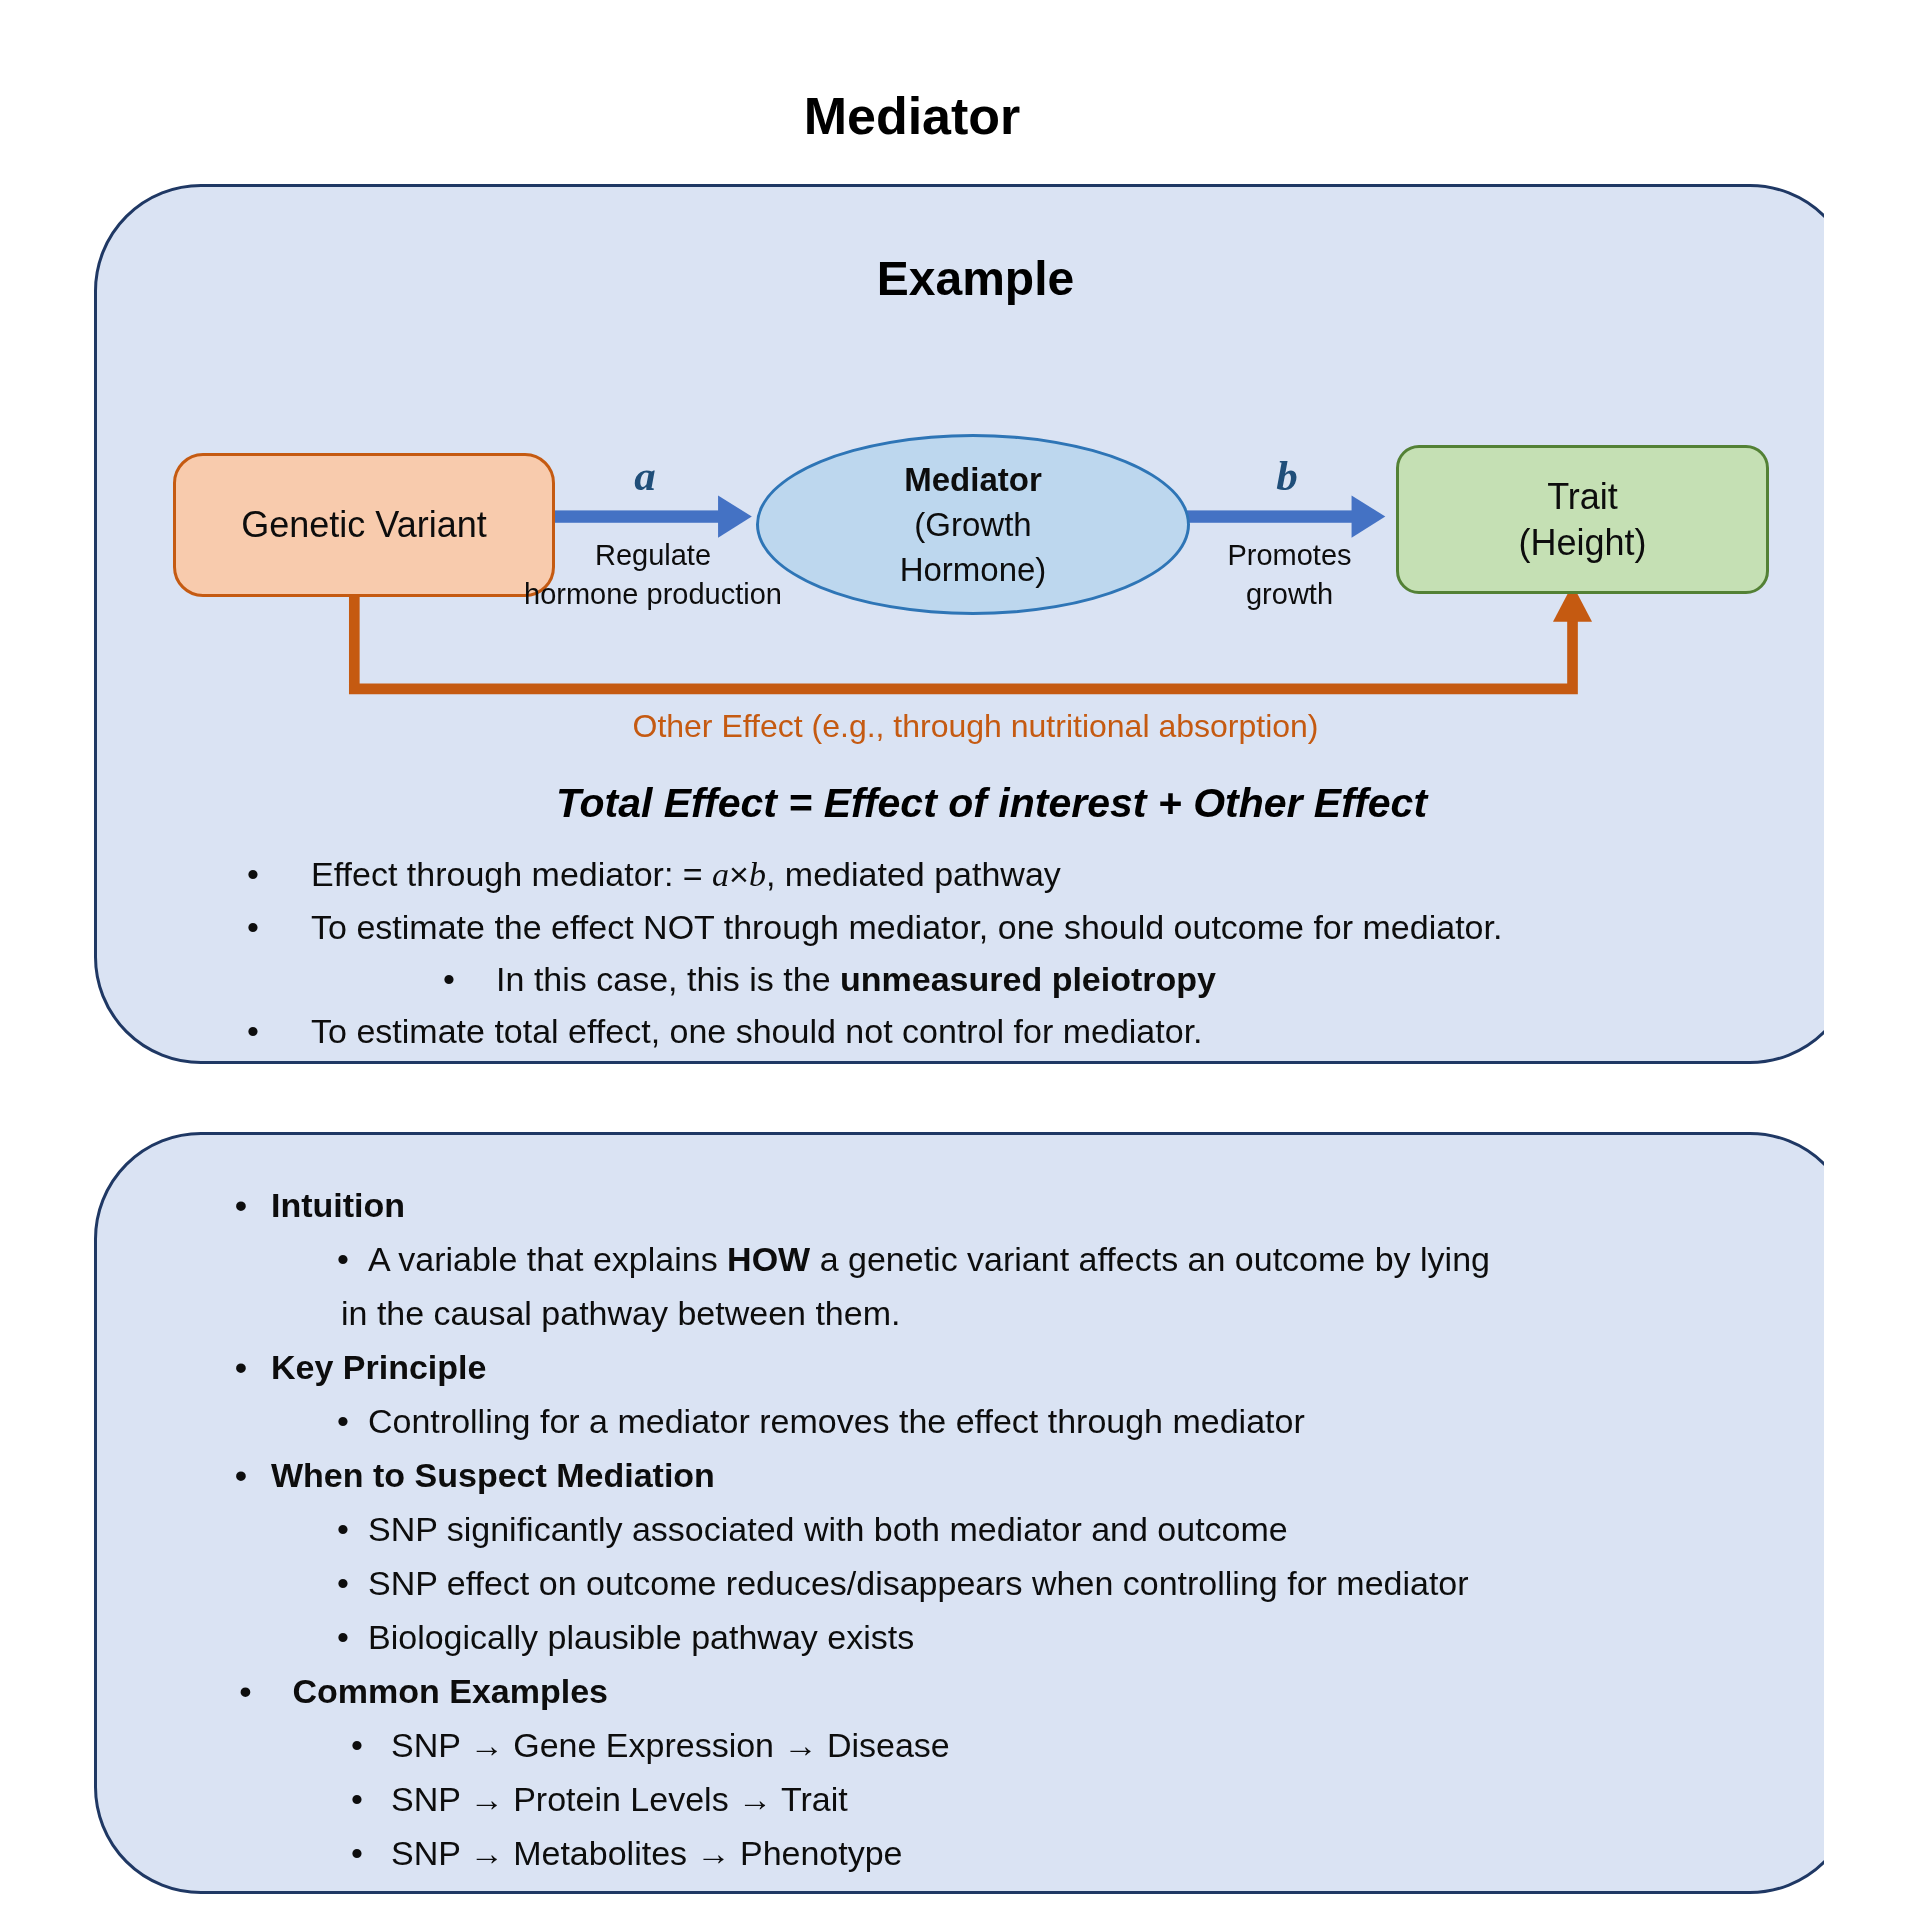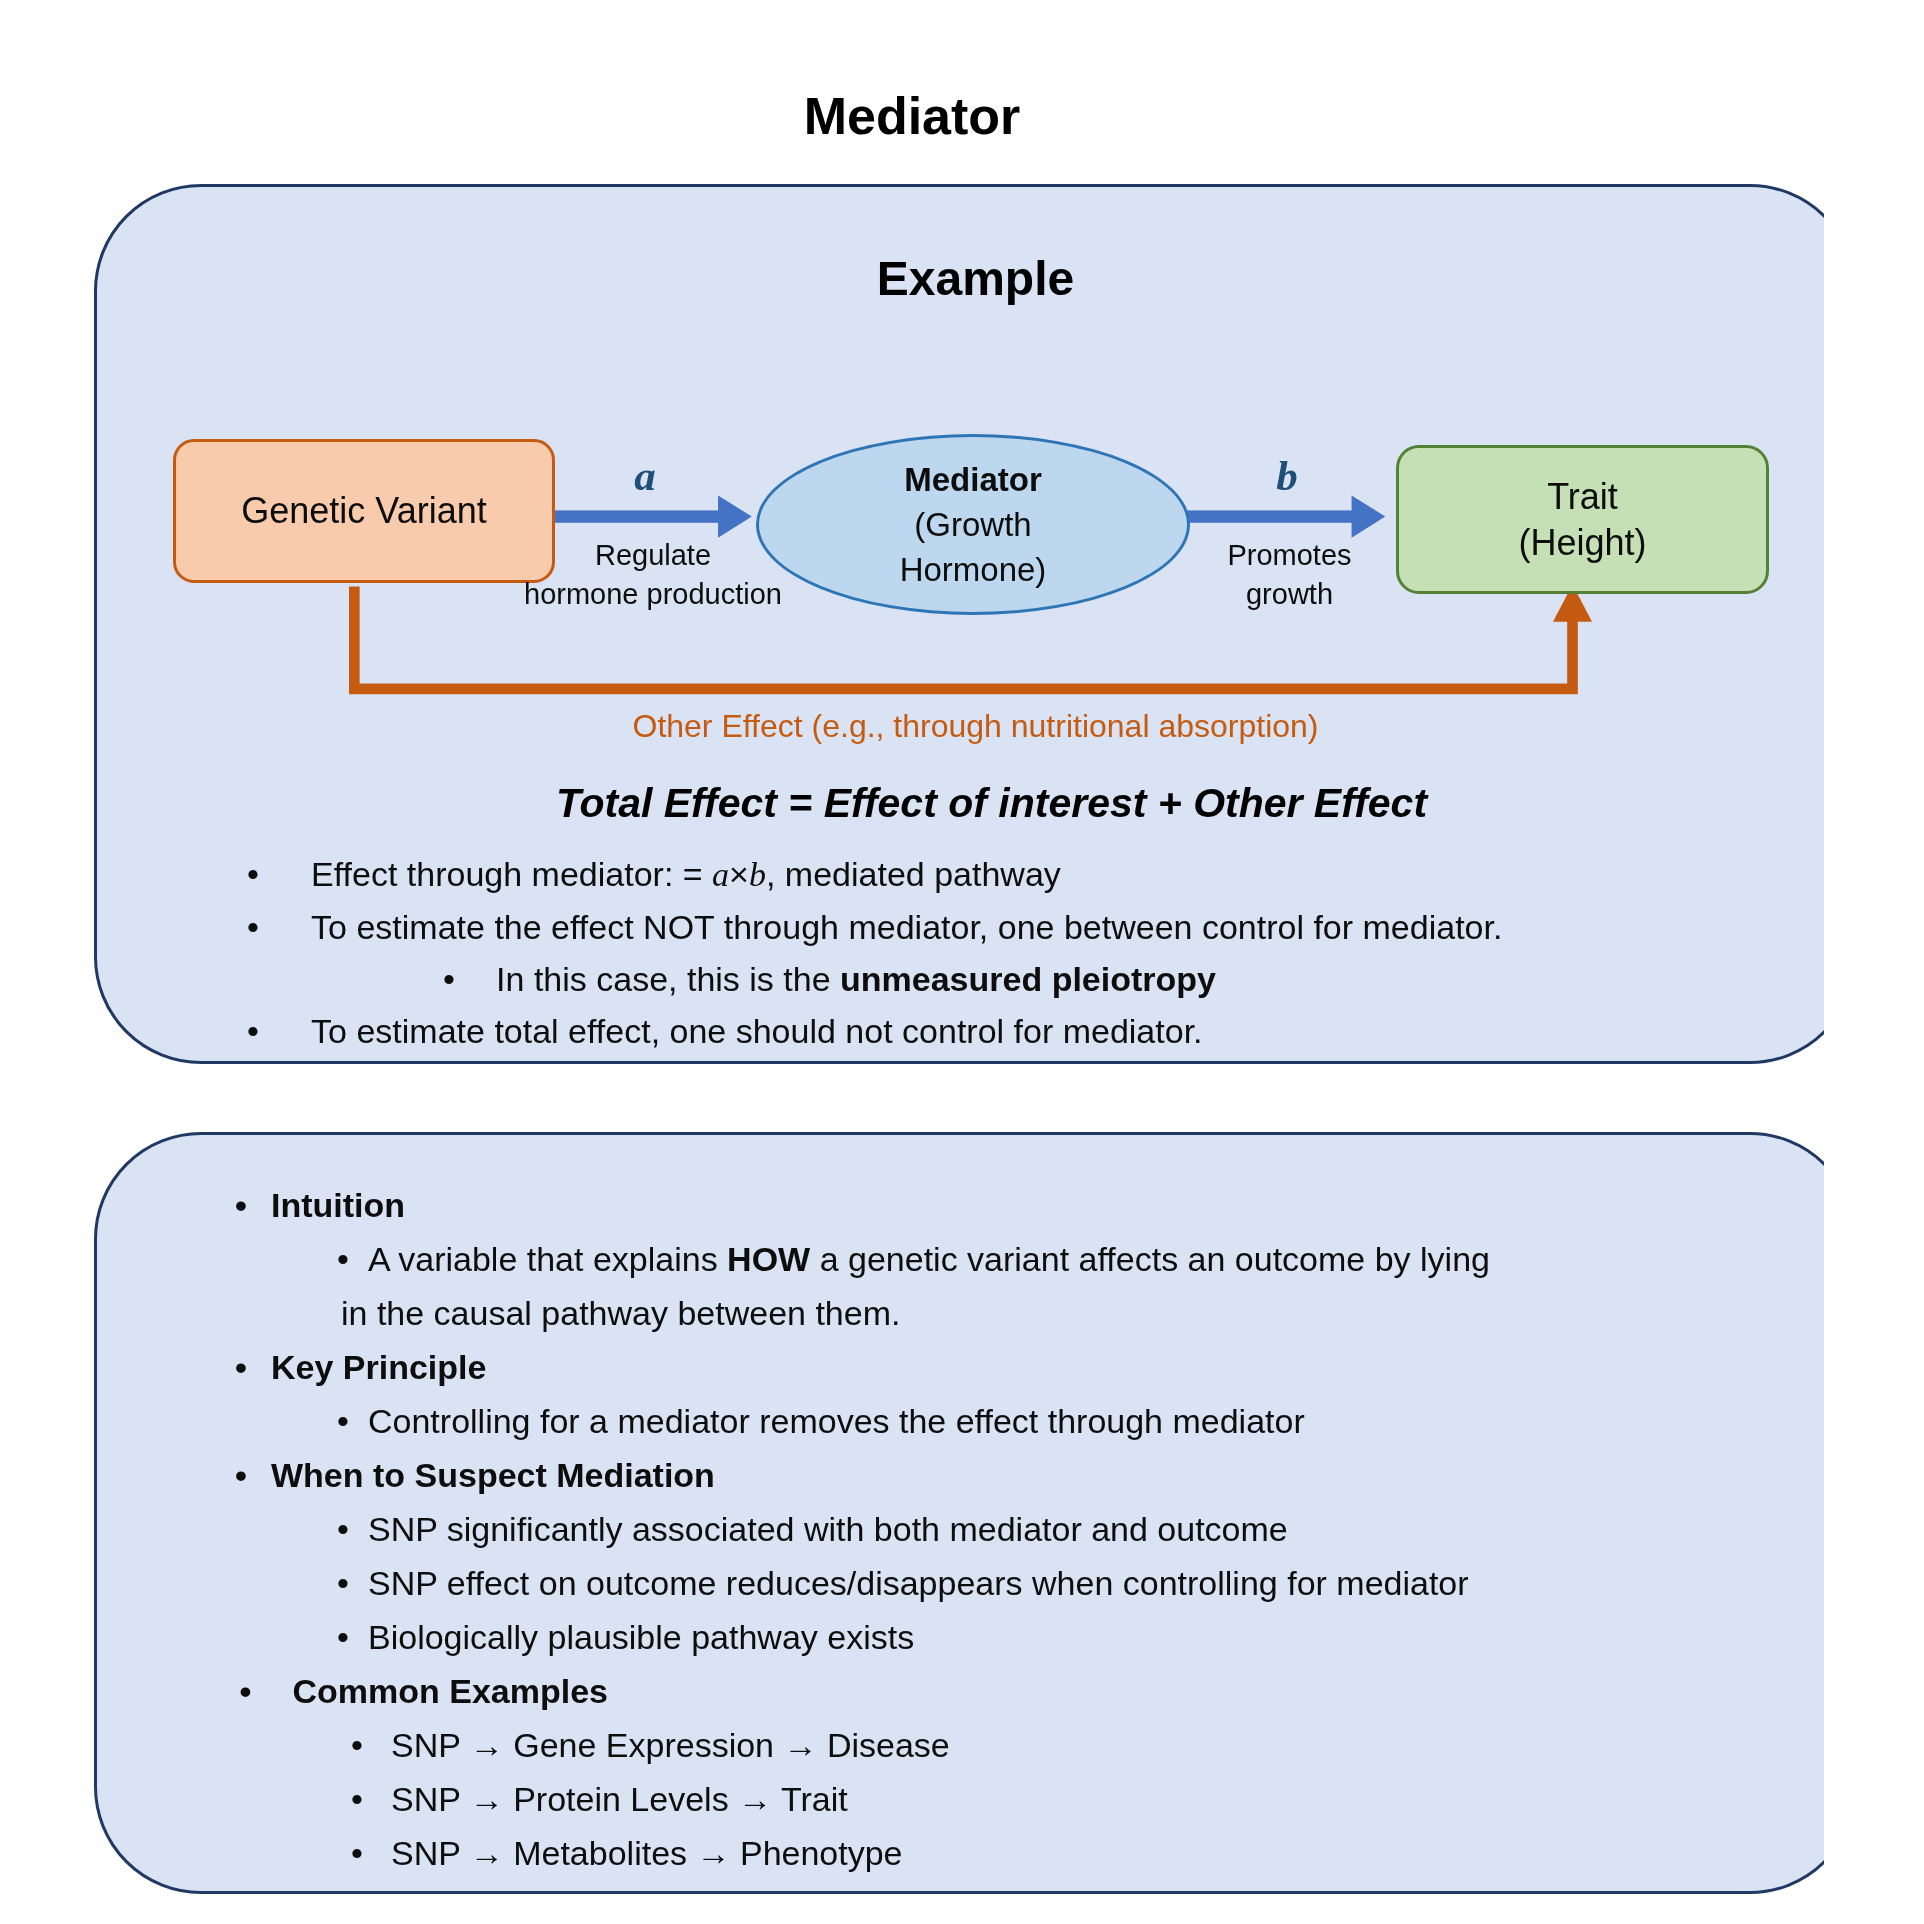--- a/index.html
+++ b/index.html
@@ -17,22 +17,22 @@
   }
   .panel-example { top:184px; height:880px; }
   .panel-notes   { top:1132px; height:762px; }
   .example-heading {
     position:absolute; top:64px; left:0; width:100%;
     text-align:center; font-size:48px; font-weight:bold; color:#000;
   }
   .connectors { position:absolute; left:0; top:0; width:1755px; height:873px; }
   .node { position:absolute; display:flex; flex-direction:column; align-items:center; justify-content:center; text-align:center; }
   .variant-node {
-    left:76px; top:252px; width:376px; height:138px;
-    background:#f8cbad; border:3.6px solid #c55a11; border-radius:21px; font-size:36px;
+    left:76px; top:266px; width:376px; height:138px;
+    background:#f8cbad; border:3.6px solid #c55a11; border-radius:30px; font-size:36px;
   }
   .mediator-node {
     left:659px; top:247px; width:428px; height:175px;
     background:#bdd7ee; border:3.6px solid #2e75b6; border-radius:50%;
     font-size:33px; line-height:45px;
   }
   .mediator-node .node-title { font-weight:bold; }
   .trait-node {
     left:1299px; top:258px; width:367px; height:143px;
     background:#c5e0b4; border:3.6px solid #538135; border-radius:23px;
@@ -134,21 +134,21 @@
 
     <div class="equation">Total Effect = Effect of interest + Other Effect</div>
 
     <div class="bullets-example">
       <div class="row">
         <span class="bul">•</span>
         <span><span>Effect through mediator: = </span><span class="mvar">a</span><span>×</span><span class="mvar">b</span><span>, mediated pathway</span></span>
       </div>
       <div class="row">
         <span class="bul">•</span>
-        <span>To estimate the effect NOT through mediator, one between control for mediator.</span>
+        <span>To estimate the effect NOT through mediator, one should outcome for mediator.</span>
       </div>
       <div class="row row-sub">
         <span class="bul">•</span>
         <span><span>In this case, this is the </span><b>unmeasured pleiotropy</b></span>
       </div>
       <div class="row">
         <span class="bul">•</span>
         <span>To estimate total effect, one should not control for mediator.</span>
       </div>
     </div>

